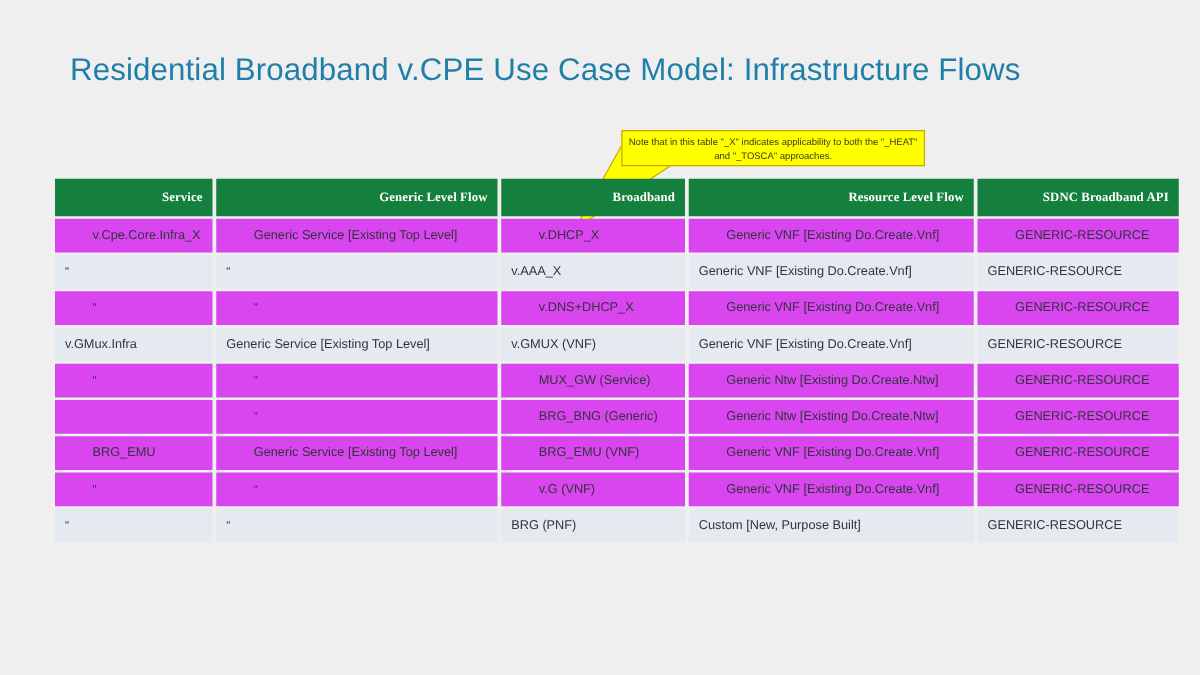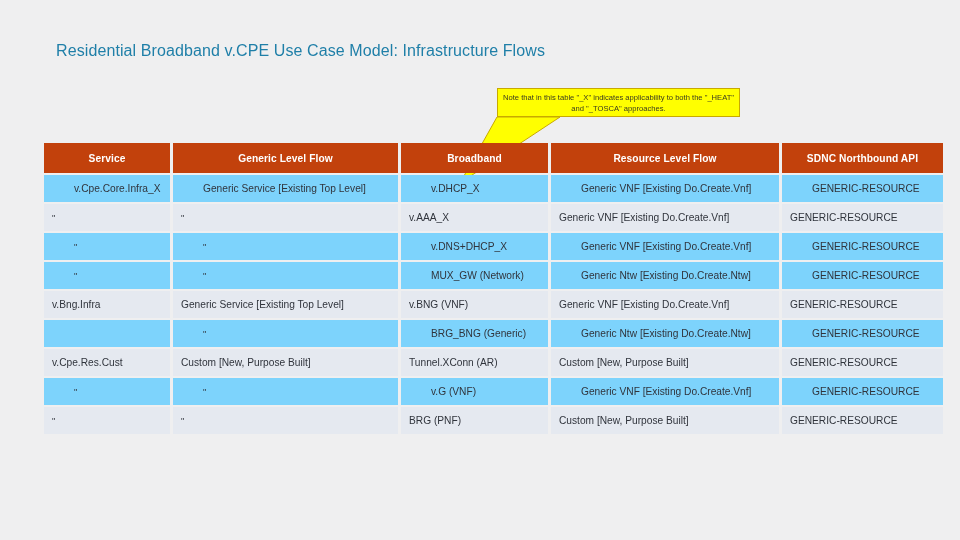--- a/index.html
+++ b/index.html
@@ -14,21 +14,21 @@
     overflow: hidden;
     position: relative;
   }
 
   
   #slide-title {
     position: absolute;
     left: 56px;
     top: 42px;
     width: 850px;
-    font-size: 16px;
+    font-size: 25px;
     font-weight: 400;
     color: #1f7fa8;
     letter-spacing: 0.1px;
     white-space: nowrap;
   }
 
   
   #callout-wrap {
     position: absolute;
     left: 440px;
@@ -40,21 +40,21 @@
   #callout-pointer {
     position: absolute;
     left: 0;
     top: 0;
     width: 320px;
     height: 110px;
   }
   #callout-box {
     position: absolute;
     left: 57px;
-    top: 4px;
+    top: 20px;
     width: 243px;
     height: 29px;
     background: #ffff00;
     border: 1px solid #c8a900;
     box-sizing: border-box;
     display: flex;
     align-items: center;
     justify-content: center;
     pointer-events: auto;
   }
@@ -81,33 +81,34 @@
   #flows-table td {
     padding: 0 8px;
     vertical-align: middle;
     font-size: 10.2px;
     box-sizing: border-box;
     overflow: hidden;
     white-space: nowrap;
   }
   #flows-table thead th {
     height: 30px;
-    background: #c2410c;
+    background: #15803d;
     color: #ffffff;
     font-weight: bold;
-    text-align: center;
+    text-align: right;
     letter-spacing: 0.1px;
+    font-family: Liberation Serif, serif;
   }
   #flows-table tbody td {
     height: 27px;
     color: #30343c;
     text-align: left;
     font-weight: normal;
   }
-  #flows-table tbody tr.odd td { background: #7dd3fc; padding-left: 30px; }
+  #flows-table tbody tr.odd td { background: #d946ef; padding-left: 30px; }
   #flows-table tbody tr.even td { background: #e5e9f0; }
 
   td.c-service, td.c-sflow { text-align: center; }
   td.c-service.has-text, td.c-sflow.has-text { text-align: left; }
 
   .ditto {
     font-size: 9px;
     color: #30343c;
   }
 
@@ -139,21 +140,21 @@
     <col class="col-resource">
     <col class="col-rflow">
     <col class="col-api">
   </colgroup>
   <thead>
     <tr>
       <th>Service</th>
       <th>Generic Level Flow</th>
       <th>Broadband</th>
       <th>Resource Level Flow</th>
-      <th>SDNC Northbound API</th>
+      <th>SDNC Broadband API</th>
     </tr>
   </thead>
   <tbody id="flows-tbody">
       <tr class="odd">
         <td class="c-service has-text">v.Cpe.Core.Infra_X</td>
         <td class="c-sflow has-text">Generic Service [Existing Top Level]</td>
         <td>v.DHCP_X</td>
         <td>Generic VNF [Existing Do.Create.Vnf]</td>
         <td>GENERIC-RESOURCE</td>
       </tr>
@@ -164,46 +165,46 @@
         <td>Generic VNF [Existing Do.Create.Vnf]</td>
         <td>GENERIC-RESOURCE</td>
       </tr>
       <tr class="odd">
         <td class="c-service"><span class="ditto">"</span></td>
         <td class="c-sflow"><span class="ditto">"</span></td>
         <td>v.DNS+DHCP_X</td>
         <td>Generic VNF [Existing Do.Create.Vnf]</td>
         <td>GENERIC-RESOURCE</td>
       </tr>
-      <tr class="odd">
-        <td class="c-service"><span class="ditto">"</span></td>
-        <td class="c-sflow"><span class="ditto">"</span></td>
-        <td>MUX_GW (Network)</td>
+      <tr class="even">
+        <td class="c-service has-text">v.GMux.Infra</td>
+        <td class="c-sflow has-text">Generic Service [Existing Top Level]</td>
+        <td>v.GMUX (VNF)</td>
+        <td>Generic VNF [Existing Do.Create.Vnf]</td>
+        <td>GENERIC-RESOURCE</td>
+      </tr>
+      <tr class="odd">
+        <td class="c-service"><span class="ditto">"</span></td>
+        <td class="c-sflow"><span class="ditto">"</span></td>
+        <td>MUX_GW (Service)</td>
         <td>Generic Ntw [Existing Do.Create.Ntw]</td>
-        <td>GENERIC-RESOURCE</td>
-      </tr>
-      <tr class="even">
-        <td class="c-service has-text">v.Bng.Infra</td>
-        <td class="c-sflow has-text">Generic Service [Existing Top Level]</td>
-        <td>v.BNG (VNF)</td>
-        <td>Generic VNF [Existing Do.Create.Vnf]</td>
         <td>GENERIC-RESOURCE</td>
       </tr>
       <tr class="odd">
         <td class="c-service"></td>
         <td class="c-sflow"><span class="ditto">"</span></td>
         <td>BRG_BNG (Generic)</td>
         <td>Generic Ntw [Existing Do.Create.Ntw]</td>
         <td>GENERIC-RESOURCE</td>
       </tr>
-      <tr class="even">
-        <td class="c-service has-text">v.Cpe.Res.Cust</td>
-        <td class="c-sflow has-text">Custom [New, Purpose Built]</td>
-        <td>Tunnel.XConn (AR)</td>
-        <td>Custom [New, Purpose Built]</td>
+      <tr class="odd">
+        <td class="c-service has-text">BRG_EMU</td>
+        <td class="c-sflow has-text">Generic Service [Existing Top Level]</td>
+        <td>BRG_EMU (VNF)</td>
+        <td>Generic VNF [Existing Do.Create.Vnf]</td>
         <td>GENERIC-RESOURCE</td>
       </tr>
       <tr class="odd">
         <td class="c-service"><span class="ditto">"</span></td>
         <td class="c-sflow"><span class="ditto">"</span></td>
         <td>v.G (VNF)</td>
         <td>Generic VNF [Existing Do.Create.Vnf]</td>
         <td>GENERIC-RESOURCE</td>
       </tr>
       <tr class="even">

